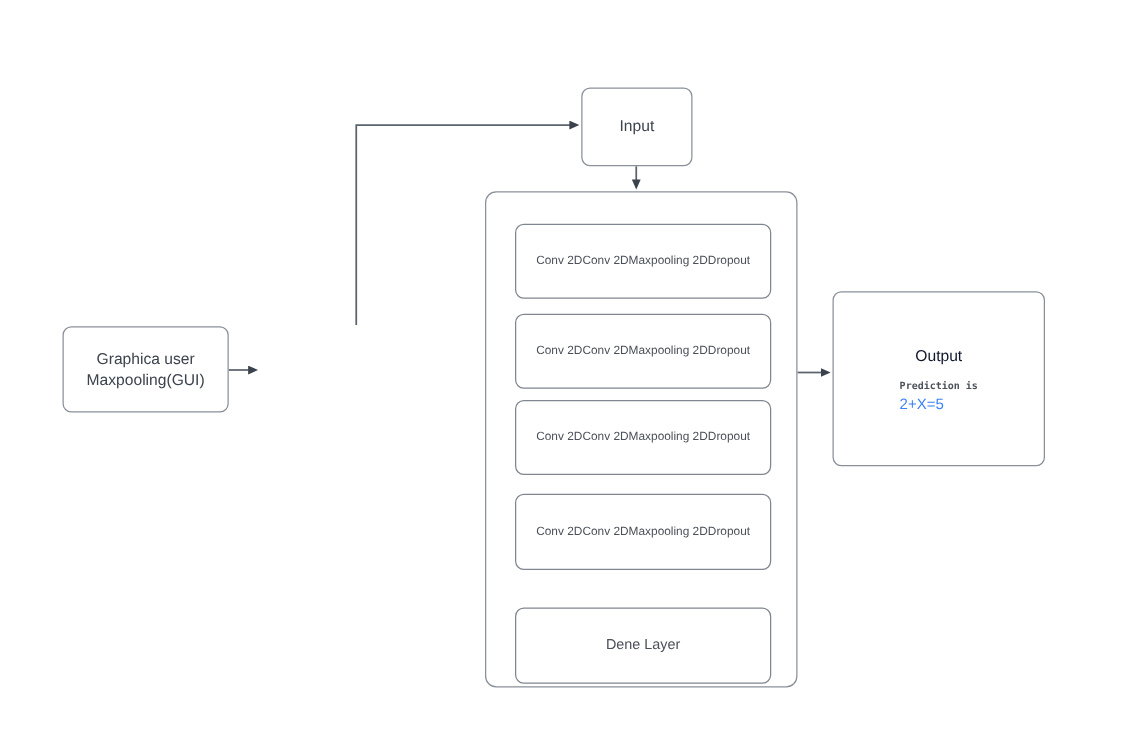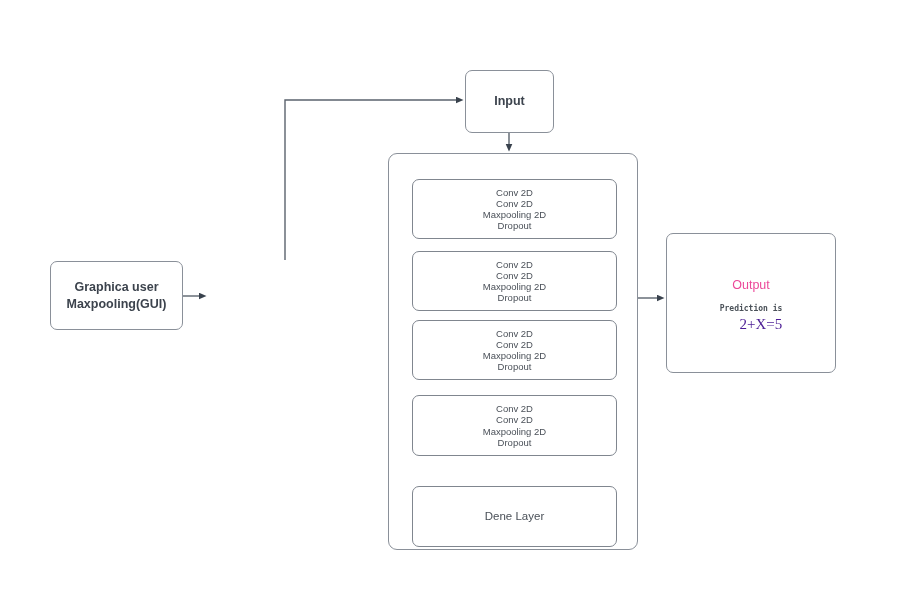--- a/index.html
+++ b/index.html
@@ -26,21 +26,20 @@
     display: flex;
     flex-direction: column;
     align-items: center;
     justify-content: center;
     text-align: center;
   }
   .node-label {
     font-size: 12.5px;
     line-height: 17px;
     color: #3c434d;
-    font-weight: bold;
   }
   
   #gui-box { left: 50px; top: 261px; width: 133px; height: 69px; }
   
   #handwritten-box { left: 207px; top: 260px; width: 155px; height: 72px; }
   #handwritten-box .equation-svg { display: block; margin-bottom: 7px; }
   #handwritten-box .caption { font-size: 10.5px; color: #3c434d; }
   .ink { stroke: #15181c; stroke-width: 2.1; fill: none; stroke-linecap: round; stroke-linejoin: round; }
   
   #input-box { left: 465px; top: 70px; width: 89px; height: 63px; }
@@ -55,21 +54,21 @@
   }
   .layer-block {
     position: absolute;
     box-sizing: border-box;
     left: 23px;
     width: 205px;
     border: 1px solid #80868f;
     border-radius: 7px;
     background: #ffffff;
     display: flex;
-    flex-direction: column;
+    flex-direction: row;
     align-items: center;
     justify-content: center;
     text-align: center;
   }
   .layer-block .line {
     font-size: 9.5px;
     line-height: 11.2px;
     color: #4a5058;
   }
   #block-0 { top: 25px;  height: 60px; }
@@ -77,38 +76,37 @@
   #block-2 { top: 166px; height: 60px; }
   #block-3 { top: 241px; height: 61px; }
   #block-4 { top: 332px; height: 61px; }
   #block-4 .line { font-size: 11.5px; }
   
   #output-box {
     left: 666px; top: 233px; width: 170px; height: 140px;
     justify-content: flex-start;
     padding-top: 44px;
   }
-  #output-box .title { font-size: 12.5px; color: #ec4899; margin-bottom: 12px; }
+  #output-box .title { font-size: 12.5px; color: #0f172a; margin-bottom: 12px; }
   .prediction {
     display: flex;
     flex-direction: column;
-    align-items: flex-end;
+    align-items: flex-start;
     text-align: left;
   }
   .prediction .pred-label {
     font-family: "DejaVu Sans Mono", monospace;
     font-size: 8px;
     font-weight: bold;
     color: #4a5158;
     margin-bottom: 3px;
   }
   .prediction .pred-value {
-    font-size: 15px;
-    color: #4c1d95;
-    font-family: Liberation Serif, serif;
+    font-size: 12px;
+    color: #3b82f6;
   }
 </style>
 </head>
 <body>
 
 <div class="canvas">
 
   <svg class="overlay" width="903" height="604" aria-hidden="true">
     <defs>
       <marker id="arrowhead" markerWidth="9" markerHeight="8" refX="0.5" refY="3.5" orient="auto" markerUnits="userSpaceOnUse">

